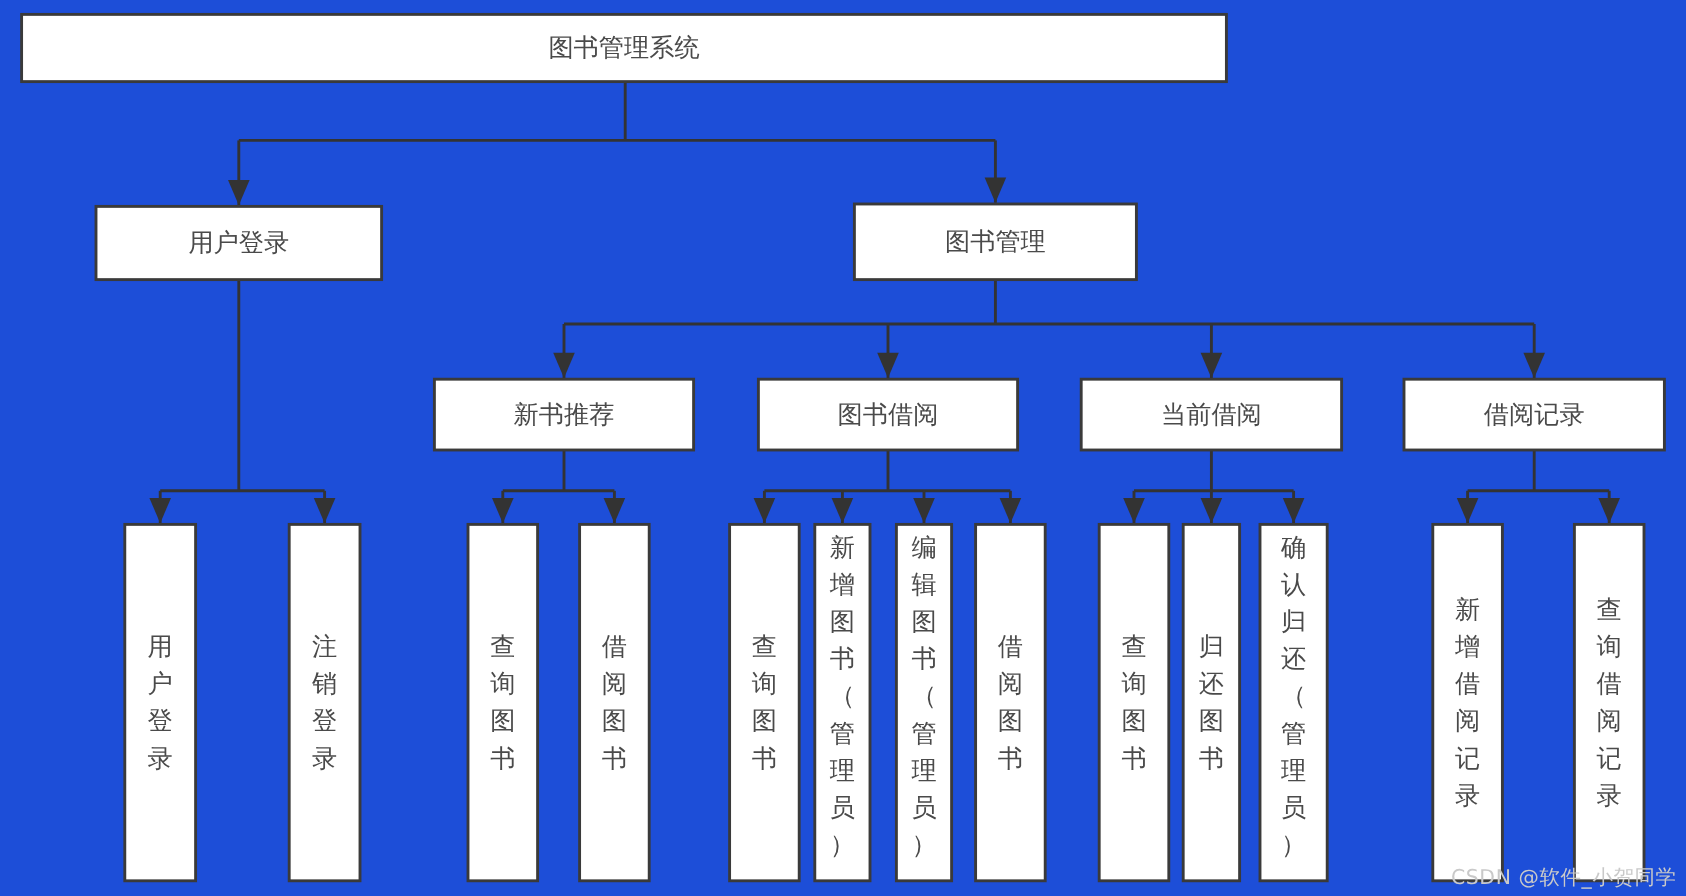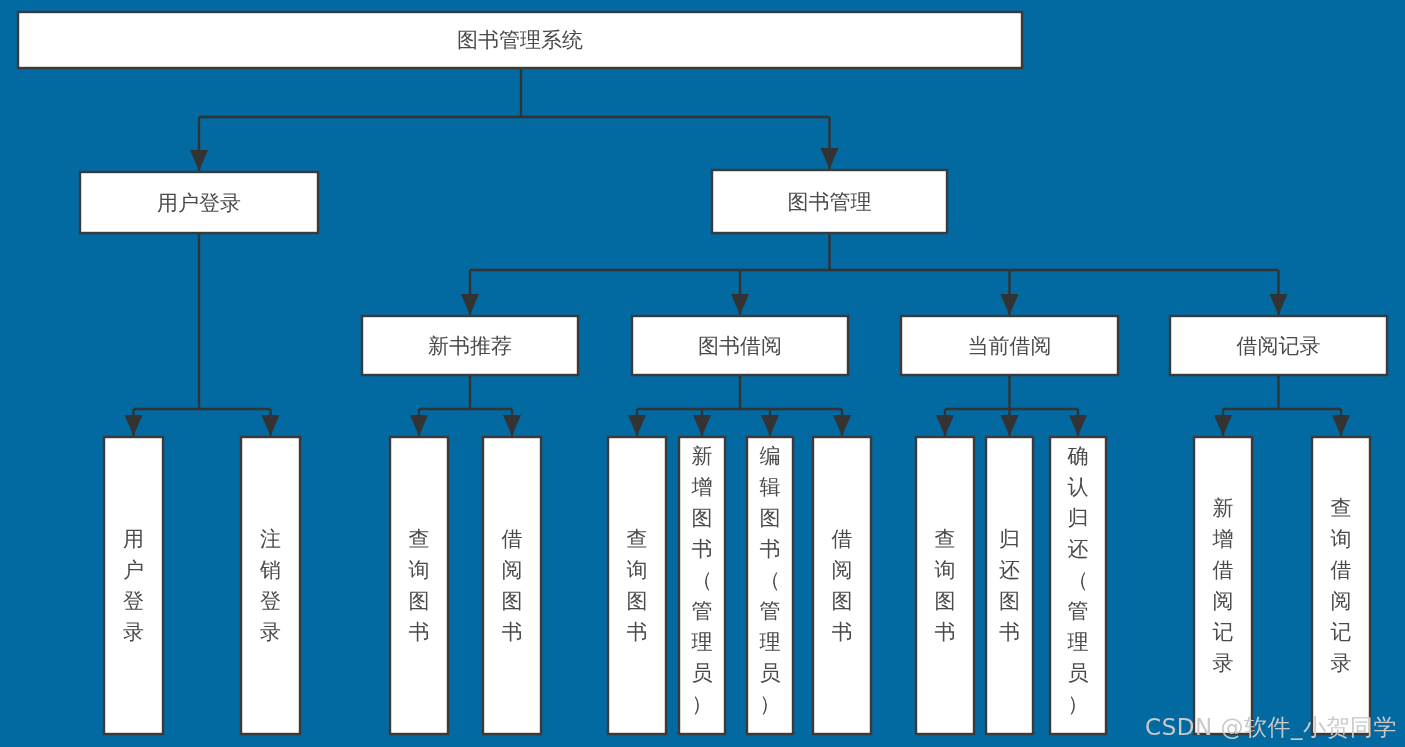--- a/index.html
+++ b/index.html
@@ -10,21 +10,21 @@
   body {
     width: 1405px;
     height: 747px;
     font-family: "DejaVu Sans", "Liberation Sans", sans-serif;
     overflow: hidden;
   }
   #diagram-root {
     position: relative;
     width: 1405px;
     height: 747px;
-    background: #0369a1;
+    background: #1d4ed8;
   }
   svg.diagram-canvas {
     position: absolute;
     left: 0;
     top: 0;
     width: 1405px;
     height: 747px;
     display: block;
   }
   .node-box {
@@ -55,21 +55,21 @@
   }
   .arrow-head {
     fill: #333333;
     stroke: none;
   }
   .watermark {
     position: absolute;
     right: 8px;
     bottom: 4px;
     font-family: "DejaVu Sans", "Liberation Sans", sans-serif;
-    font-size: 23px;
+    font-size: 17px;
     color: #c9c9c9;
     letter-spacing: 0.5px;
     user-select: none;
     white-space: nowrap;
     text-align: center;
   }
 </style>
 </head>
 <body>
 

